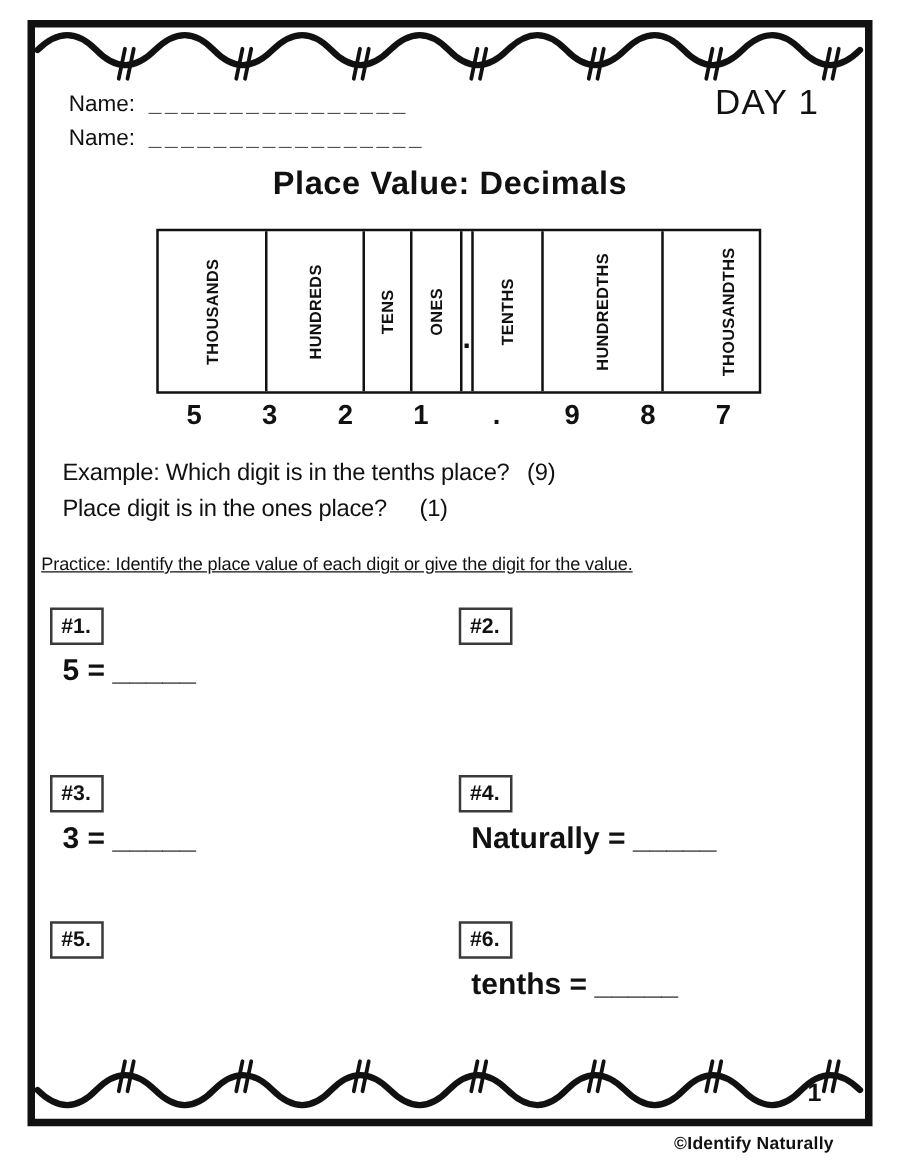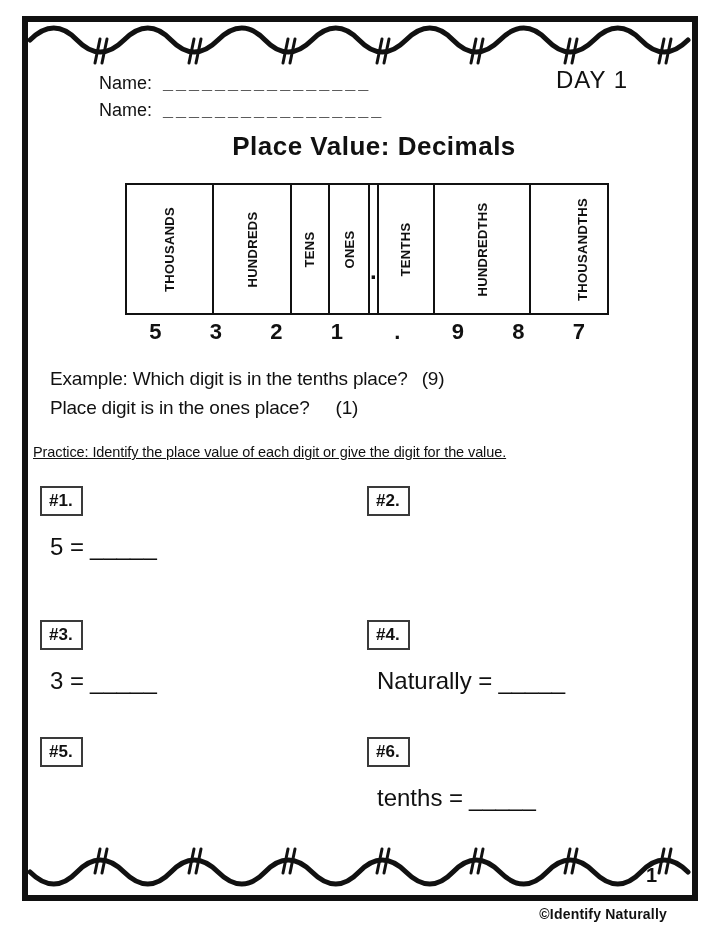--- a/index.html
+++ b/index.html
@@ -5,27 +5,27 @@
   html,body{margin:0;padding:0;background:#fff;}
   .page{position:relative;width:720px;height:932px;background:#ffffff;
         font-family:"Liberation Sans",sans-serif;color:#111;overflow:hidden;}
   .frame{position:absolute;left:22px;top:16px;width:676px;height:885px;
          border:6px solid #111;box-sizing:border-box;background:#fff;}
   svg.wave{position:absolute;left:28px;width:664px;height:80px;}
   .topwave{top:0;}
   .bottomwave{top:832px;}
 
   .idblock{position:absolute;left:55px;top:70px;font-size:18px;line-height:27px;}
-  .idblock .lbl{display:inline-block;margin-left:44px;}
+  .idblock .lbl{display:inline-block;}
   .blankline{letter-spacing:3px;font-weight:bold;margin-left:6px;}
 
-  .day{position:absolute;left:556px;top:66px;font-size:24px;letter-spacing:1px;}
+  .day{position:absolute;left:572px;top:66px;font-size:28px;letter-spacing:1px;}
 
   .title{position:absolute;left:22px;top:131px;width:676px;text-align:center;
-         font-size:26px;font-weight:bold;letter-spacing:.5px;padding-left:14px;}
+         font-size:26px;font-weight:bold;letter-spacing:.5px;}
 
   .pv-table{position:absolute;left:125px;top:183px;width:484px;height:132px;
             border:2.5px solid #111;box-sizing:border-box;display:flex;background:#fff;}
   .pv-cell{flex:1;border-right:2px solid #111;display:flex;align-items:center;
            justify-content:center;}
   .pv-cell:last-child{border-right:none;}
   .pv-cell .vert{transform:rotate(-90deg);white-space:nowrap;font-size:13px;
                  font-weight:bold;letter-spacing:.3px;}
   .pv-cell.dot{align-items:flex-end;}
   .pv-cell.dot .vert{transform:none;font-size:24px;font-weight:bold;padding-bottom:28px;}
@@ -36,21 +36,21 @@
   .example{position:absolute;left:50px;top:364px;font-size:19px;line-height:29px;
            letter-spacing:-.2px;}
   .example .ans1{margin-left:14px;}
   .example .ans2{margin-left:26px;}
 
   .practice-line{position:absolute;left:33px;top:444px;font-size:14.5px;letter-spacing:-.1px;text-decoration:underline;}
 
   .problem{position:absolute;}
   .num-box{display:inline-block;border:2px solid #3a3a3a;padding:4px 8px 5px 7px;
            font-size:17px;font-weight:bold;line-height:1;background:#fff;}
-  .answer{margin-top:17px;margin-left:10px;font-size:24px;font-weight:normal;white-space:nowrap;}
+  .answer{margin-top:7px;margin-left:10px;font-size:24px;font-weight:bold;white-space:nowrap;}
   .answer .blank{margin-left:6px;}
 
   .pagenum{position:absolute;left:646px;top:864px;font-size:20px;font-weight:bold;}
   .credit{position:absolute;right:53px;top:906px;font-size:14px;font-weight:bold;letter-spacing:.2px;}
 </style>
 </head>
 <body>
 
 <div class="page">
   <div class="frame"></div>

